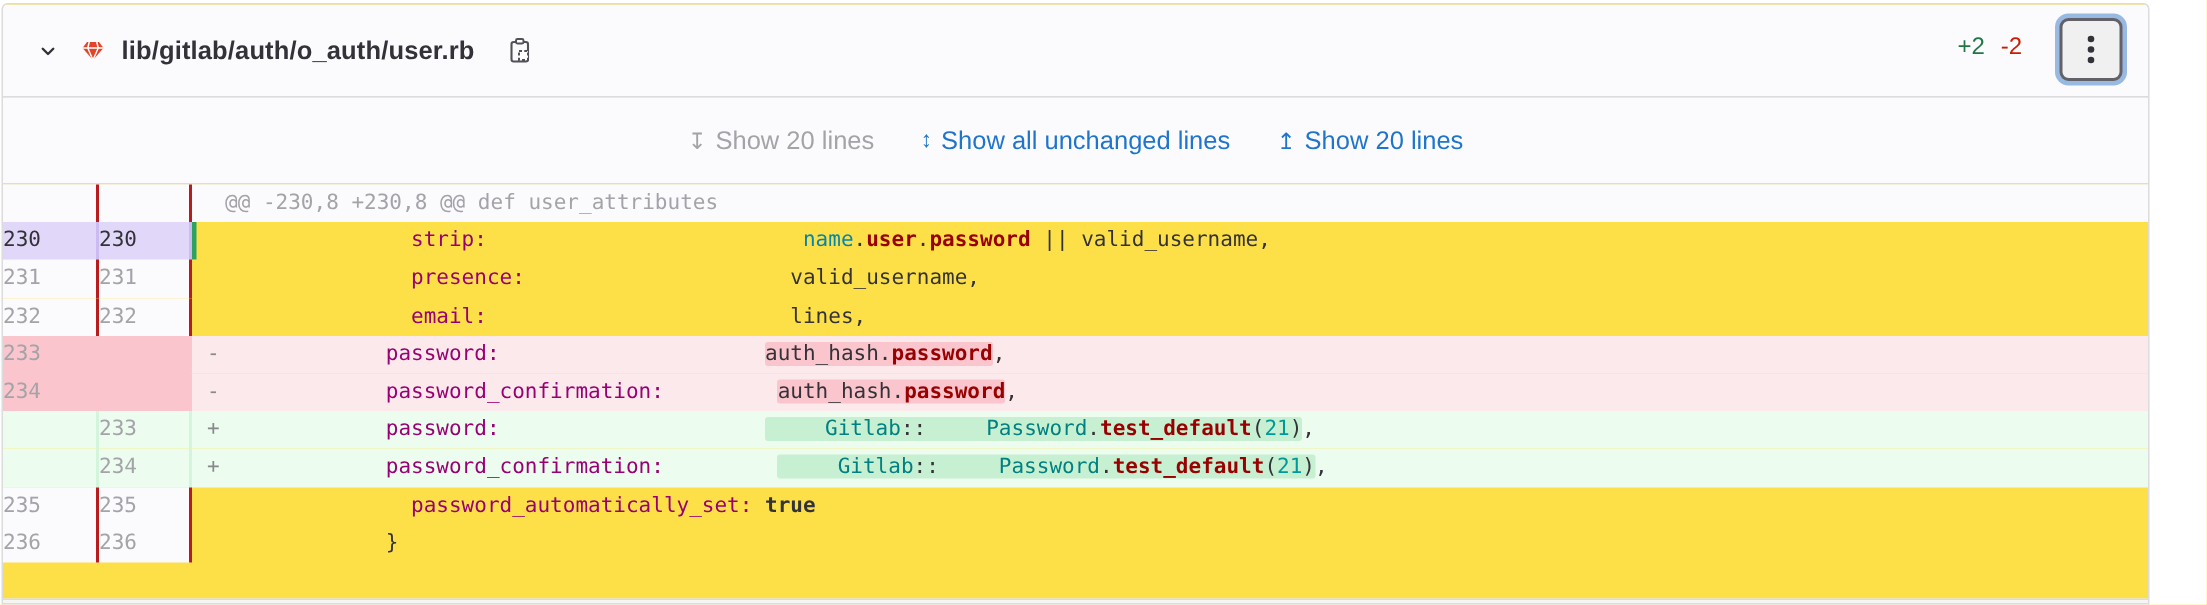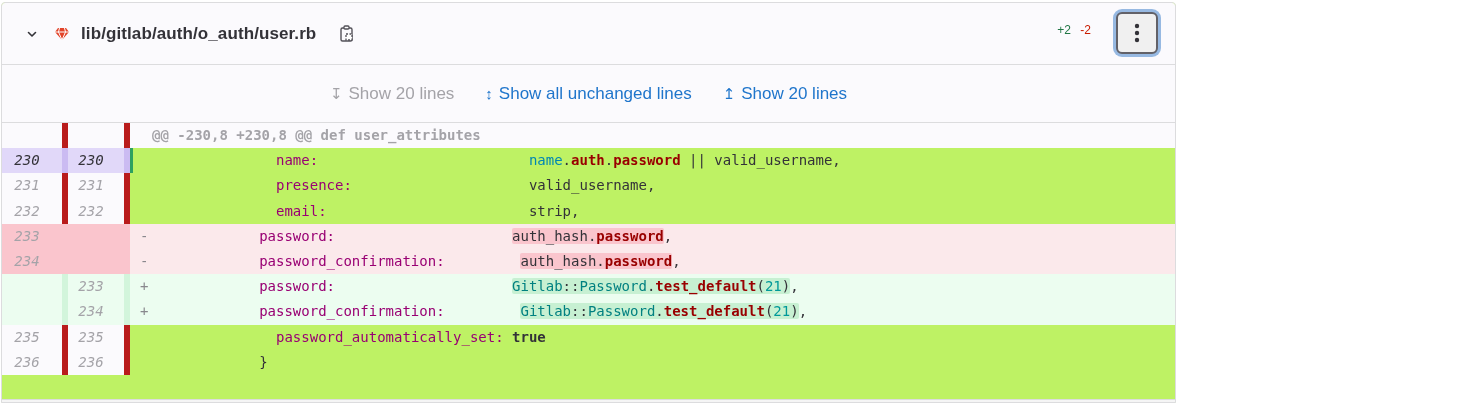--- a/index.html
+++ b/index.html
@@ -1,68 +1,68 @@
 <!DOCTYPE html>
 <html><head>
 <meta charset="utf-8">
 <style>
   * { box-sizing: border-box; margin: 0; padding: 0; }
   html, body { width: 1471px; height: 403px; overflow: hidden; background: #ffffff; }
   body { font-family: "Liberation Sans", sans-serif; color: #333238; }
 
   .file {
-    position: absolute; left: 1px; top: 2px; width: 1175px; height: 401px;
-    border: 1px solid #dcdcde; border-radius: 4px 4px 0 0; overflow: hidden; background: #bef264;
+    position: absolute; left: 1px; top: 2px; width: 1432px; height: 401px;
+    border: 1px solid #dcdcde; border-radius: 4px 4px 0 0; overflow: hidden; background: #fde047;
   }
   .file-header {
     height: 62px; background: #fbfafd; border-bottom: 1px solid #dcdcde;
     display: flex; align-items: center; padding: 0 0 0 22px; position: relative;
   }
   .chev { width: 16px; height: 16px; display: inline-flex; align-items: center; justify-content: center; margin-right: 14px; cursor: pointer; }
   .ruby { width: 16px; height: 16px; margin-right: 11px; display: inline-flex; }
   .file-path { font-size: 17px; font-weight: bold; color: #333238; letter-spacing: 0.1px; }
   .copy-btn { margin-left: 21px; width: 20px; height: 20px; display: inline-flex; align-items: center; justify-content: center; cursor: pointer; }
-  .stats { position: absolute; right: 84px; top: 20px; font-size: 12px; }
+  .stats { position: absolute; right: 84px; top: 20px; font-size: 16px; }
   .stats .add { color: #217645; }
   .stats .del { color: #c91c00; margin-left: 6px; }
   .kebab {
     position: absolute; right: 17px; top: 9px; width: 42px; height: 42px;
     border-radius: 6px; box-shadow: 0 0 0 3px #97b9e2; background: #f0f0f0;
     border: 2px solid #626168; display: flex; align-items: center; justify-content: center; cursor: pointer;
   }
 
   .expander {
     height: 58px; background: #fbfafd; border-bottom: 1px solid #dcdcde;
     display: flex; align-items: center; justify-content: center; font-size: 17px; padding-left: 0;
   }
   .exp-link { display: inline-flex; align-items: center; cursor: pointer; }
   .exp-link.disabled { color: #a4a3a8; }
   .exp-link.active { color: #1f75cb; }
   .exp-link .ic { margin-right: 6px; font-size: 15px; }
   .exp-gap { width: 31px; }
 
   table.diff { border-collapse: collapse; width: 100%; font-family: "DejaVu Sans Mono", monospace; font-size: 14px; }
   table.diff td { height: 25.2px; line-height: 25px; white-space: pre; padding: 0; }
-  td.ln { width: 63px; text-align: center; padding-right: 10px !important; color: #a4a3a8; border-right: 6px solid #b91c1c; font-style: italic; }
+  td.ln { width: 63px; text-align: left; padding-right: 10px !important; color: #a4a3a8; border-right: 2px solid #b91c1c; }
   td.ln.new { width: 62px; }
   td.code { padding-left: 10px !important; }
   tr.match td { background: #fbfafd; color: #a4a3a8; }
-  tr.match td.code { padding-left: 22px !important; font-weight: bold; }
+  tr.match td.code { padding-left: 22px !important; }
   tr.ctx td.ln { background: #fbfafd; }
   tr.hl td.ln { background: #e1d8f9; color: #333238; border-right-color: #cbbbf2; }
   tr.hl td.code { box-shadow: inset 3px 0 0 #2da160; }
   tr.old td { background: #fbe9eb; }
   tr.old td.ln { background: #fac5cd; color: #a4a3a8; border-right-color: #fac5cd; }
   tr.new td { background: #ecfdf0; }
   tr.new td.ln { background: #ecfdf0; color: #a4a3a8; border-right-color: #d2f5db; }
   .sign { display: inline-block; width: 18px; color: #89888d; }
   .k { color: #990073; }
   .c { color: #0086b3; margin-top: 28px; }
   .m { color: #990000; font-weight: bold; }
-  .t { color: #008080; }
+  .t { color: #008080; padding-left: 40px; }
   .n { color: #009999; }
   .b { color: #333238; font-weight: bold; }
   .hl-del { background: #fac5cd; border-radius: 2px; }
   .hl-add { background: #c7f0d2; border-radius: 2px; }
   .footer-line { position: absolute; left: 0; right: 0; bottom: 0; height: 3px; background: #f5f5f5; border-top: 1px solid #dcdcde; }
 </style>
 </head>
 <body>
 
 <div class="file">
@@ -119,31 +119,31 @@
   <table class="diff">
     <tbody>
       <tr class="match">
         <td class="ln"></td>
         <td class="ln new"></td>
         <td class="code">@@ -230,8 +230,8 @@ def user_attributes</td>
       </tr>
       <tr class="ctx hl">
         <td class="ln">230</td>
         <td class="ln new">230</td>
-        <td class="code"><span class="sign"></span><span>              </span><span class="k">name:</span><span>                         </span><span class="c">name</span><span>.</span><span class="m">auth</span><span>.</span><span class="m">password</span><span> || valid_username,</span></td>
+        <td class="code"><span class="sign"></span><span>              </span><span class="k">strip:</span><span>                         </span><span class="c">name</span><span>.</span><span class="m">user</span><span>.</span><span class="m">password</span><span> || valid_username,</span></td>
       </tr>
       <tr class="ctx">
         <td class="ln">231</td>
         <td class="ln new">231</td>
         <td class="code"><span class="sign"></span><span>              </span><span class="k">presence:</span><span>                     </span><span>valid_username,</span></td>
       </tr>
       <tr class="ctx">
         <td class="ln">232</td>
         <td class="ln new">232</td>
-        <td class="code"><span class="sign"></span><span>              </span><span class="k">email:</span><span>                        </span><span>strip,</span></td>
+        <td class="code"><span class="sign"></span><span>              </span><span class="k">email:</span><span>                        </span><span>lines,</span></td>
       </tr>
       <tr class="old">
         <td class="ln">233</td>
         <td class="ln new"></td>
         <td class="code"><span class="sign">-</span><span>            </span><span class="k">password:</span><span>                     </span><span class="hl-del"><span>auth_hash.</span><span class="m">password</span></span><span>,</span></td>
       </tr>
       <tr class="old">
         <td class="ln">234</td>
         <td class="ln new"></td>
         <td class="code"><span class="sign">-</span><span>            </span><span class="k">password_confirmation:</span><span>         </span><span class="hl-del"><span>auth_hash.</span><span class="m">password</span></span><span>,</span></td>

